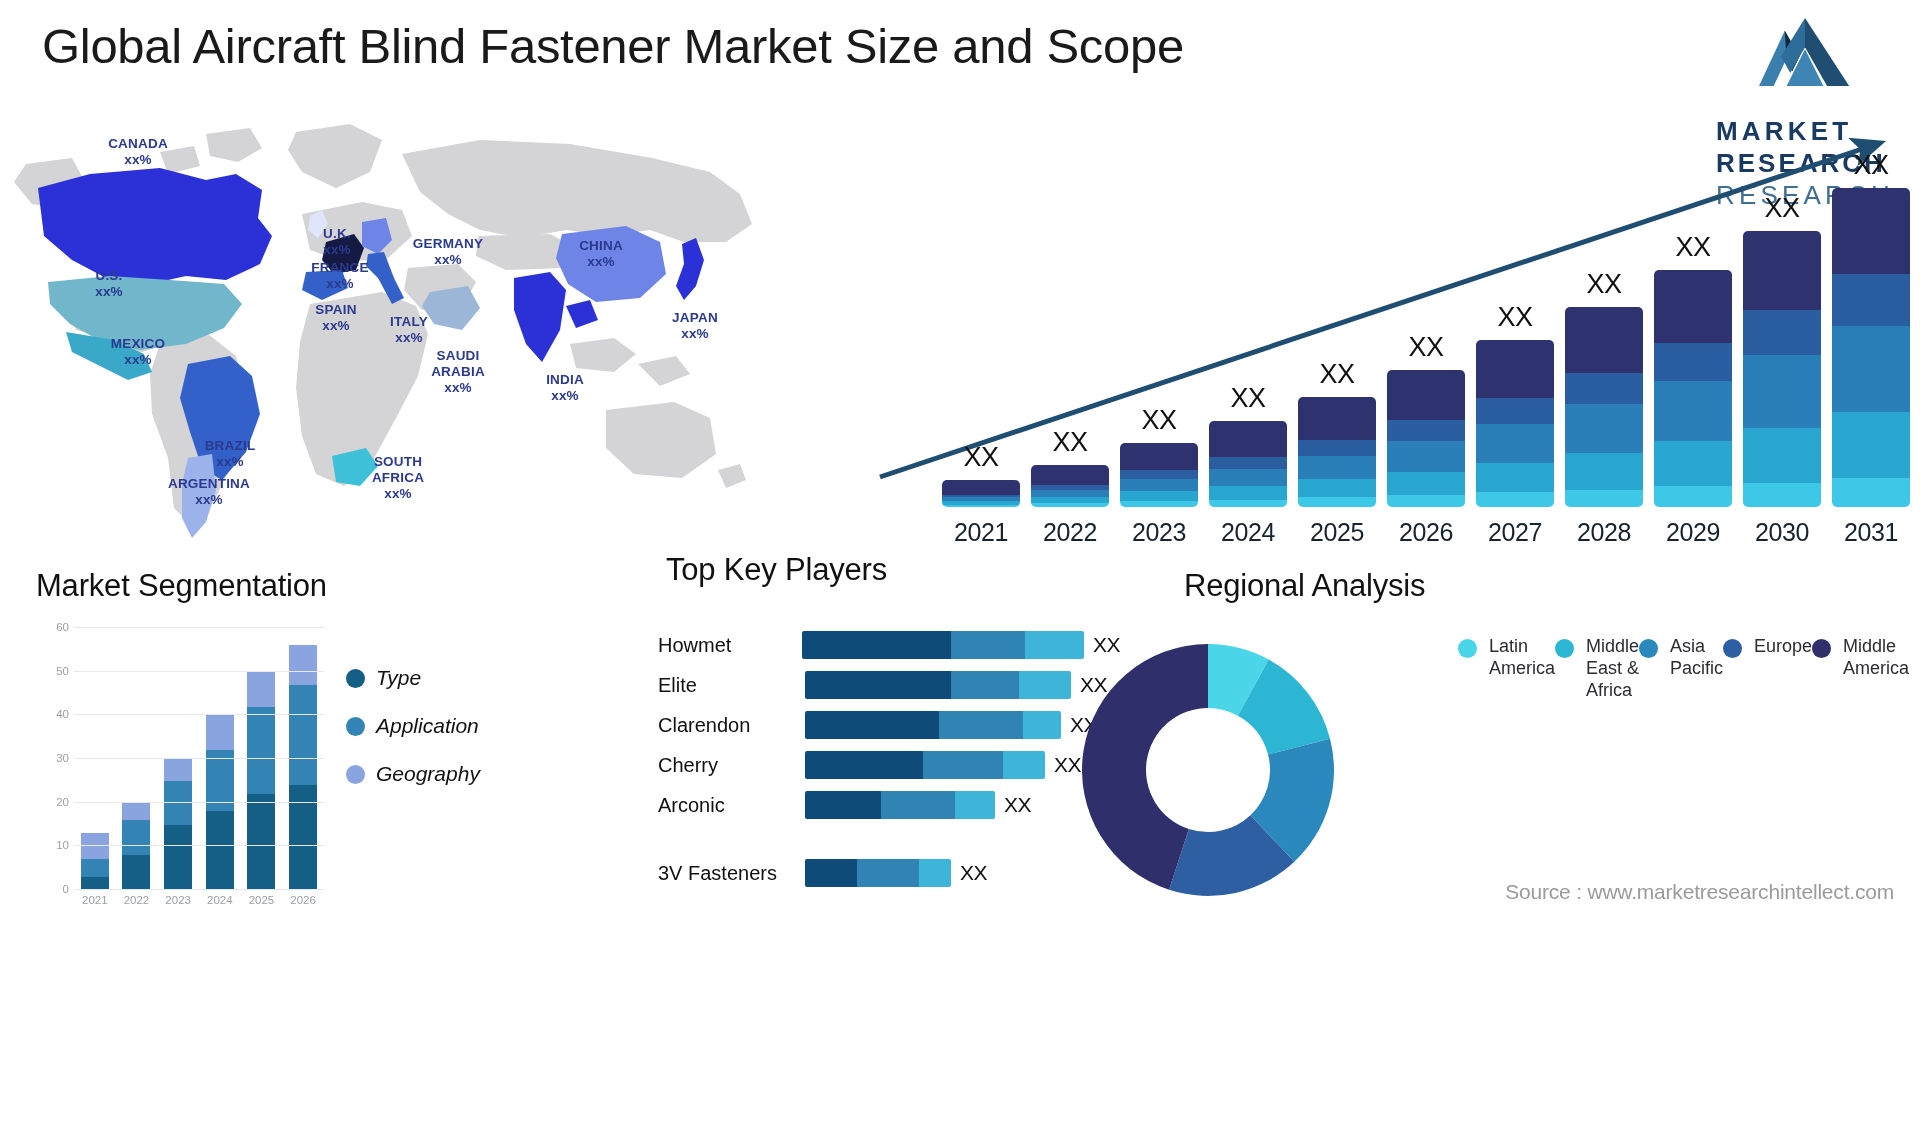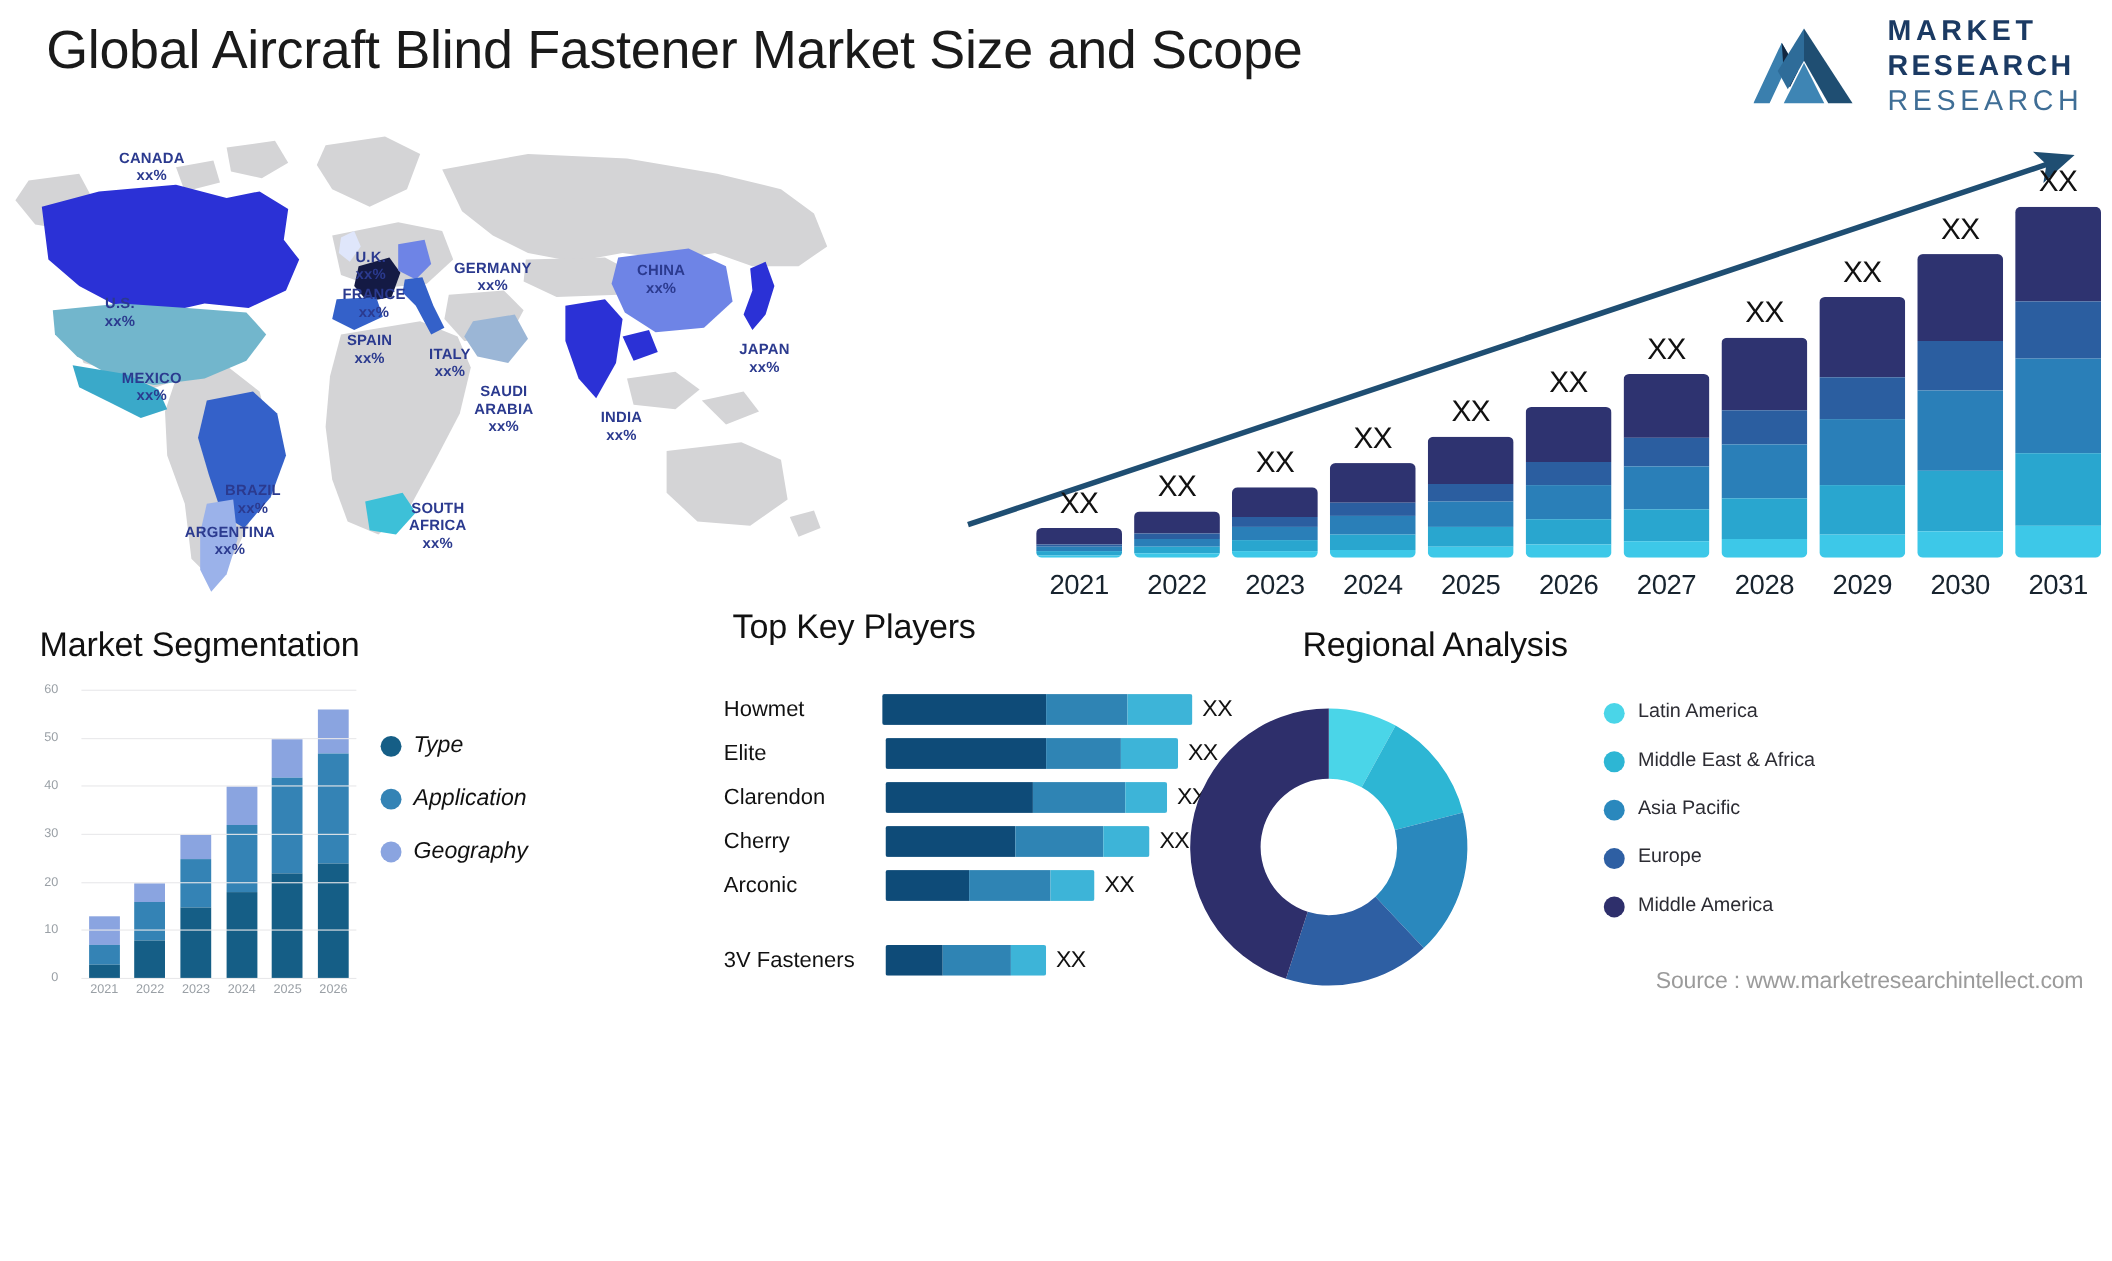--- a/index.html
+++ b/index.html
@@ -11,21 +11,21 @@
   }
   #page { position: relative; width: 1920px; height: 920px; background: #fff; }
 
   
   #header-title {
     position: absolute; left: 42px; top: 18px;
     font-size: 49px; font-weight: 400; color: #1a1a1a;
     letter-spacing: -0.3px; white-space: nowrap;
     font-family: "Liberation Sans", sans-serif;
   }
-  #brand-logo { position: absolute; right: 26px; top: 14px; display: flex; align-items: center; gap: 30px; }
+  #brand-logo { position: absolute; right: 26px; top: 14px; display: flex; align-items: center; gap: 30px; flex-direction: column; }
   #brand-mark { width: 92px; height: 74px; }
   #brand-text { display: flex; flex-direction: column; line-height: 1.0; }
   #brand-text .l1 { font-size: 26px; font-weight: 700; letter-spacing: 4.2px; color: #1b3a63; }
   #brand-text .l2 { font-size: 26px; font-weight: 700; letter-spacing: 3.0px; color: #1b3a63; margin-top: 6px; }
   #brand-text .l3 { font-size: 26px; font-weight: 400; letter-spacing: 4.2px; color: #3f6e96; margin-top: 6px; }
 
   
   #map-panel { position: absolute; left: 10px; top: 118px; width: 810px; height: 440px; }
   #map-svg { position: absolute; left: 0; top: 0; }
   .map-label {
@@ -54,21 +54,21 @@
   
   .sect-title { position: absolute; font-size: 31px; font-weight: 400; color: #111; letter-spacing: -0.2px; }
   #seg-title  { left: 36px;   top: 568px; }
   #play-title { left: 666px;  top: 552px; text-align: center; }
   #reg-title  { left: 1184px; top: 568px; }
 
   
   #seg-panel { position: absolute; left: 28px; top: 620px; width: 500px; height: 290px; }
   #seg-plot { position: absolute; left: 46px; top: 8px; width: 250px; height: 262px; }
   .seg-grid { position: absolute; left: 0; right: 0; height: 1px; background: #e8e8ea; }
-  .seg-ytick { position: absolute; right: 100%; margin-right: 21px; font-size: 11.5px; color: #9aa0a6; transform: translateY(-50%); }
+  .seg-ytick { position: absolute; right: 100%; margin-right: 5px; font-size: 11.5px; color: #9aa0a6; transform: translateY(-50%); }
   #seg-bars { position: absolute; left: 0; bottom: 0; width: 100%; height: 100%; display: flex; align-items: flex-end; justify-content: space-around; }
   .seg-bar-wrap { width: 28px; display: flex; flex-direction: column-reverse; }
   .seg-seg { width: 100%; }
   #seg-xaxis { position: absolute; left: 46px; top: 274px; width: 250px; display: flex; justify-content: space-around; }
   .seg-xtick { width: 28px; text-align: center; font-size: 11.5px; color: #9aa0a6; }
   #seg-legend { position: absolute; left: 318px; top: 46px; display: flex; flex-direction: column; gap: 24px; }
   .seg-leg-item { display: flex; align-items: center; gap: 11px; font-style: italic; }
   .seg-dot { width: 19px; height: 19px; border-radius: 50%; flex: none; }
   .seg-leg-label { font-size: 21px; color: #111; }
 
@@ -76,21 +76,21 @@
   #players-panel { position: absolute; left: 620px; top: 630px; width: 500px; height: 270px; }
   .player-row { position: absolute; left: 0; width: 100%; height: 30px; display: flex; align-items: center; }
   .player-name { width: 185px; text-align: left; font-size: 20px; color: #111; padding-left: 38px; }
   .player-bar { height: 28px; display: flex; border-radius: 2px; overflow: hidden; }
   .player-seg { height: 100%; }
   .player-val { font-size: 21px; color: #111; margin-left: 9px; letter-spacing: -0.5px; }
 
   
   #regional-panel { position: absolute; left: 1060px; top: 618px; width: 840px; height: 300px; }
   #donut { position: absolute; left: 0; top: 0; }
-  #reg-legend { position: absolute; left: 398px; top: 18px; display: flex; flex-direction: column; gap: 0; }
+  #reg-legend { position: absolute; left: 398px; top: 18px; display: flex; flex-direction: row; gap: 0; }
   .reg-leg-item { display: flex; align-items: flex-start; gap: 12px; height: 44px; }
   .reg-dot { width: 19px; height: 19px; border-radius: 50%; flex: none; margin-top: 3px; }
   .reg-leg-label { font-size: 18px; color: #2c2c33; line-height: 1.22; max-width: 180px; }
 
   
   #source { position: absolute; right: 26px; bottom: 16px; font-size: 21px; color: #9b9b9b; letter-spacing: -0.2px; }
 </style>
 </head>
 <body>
 

